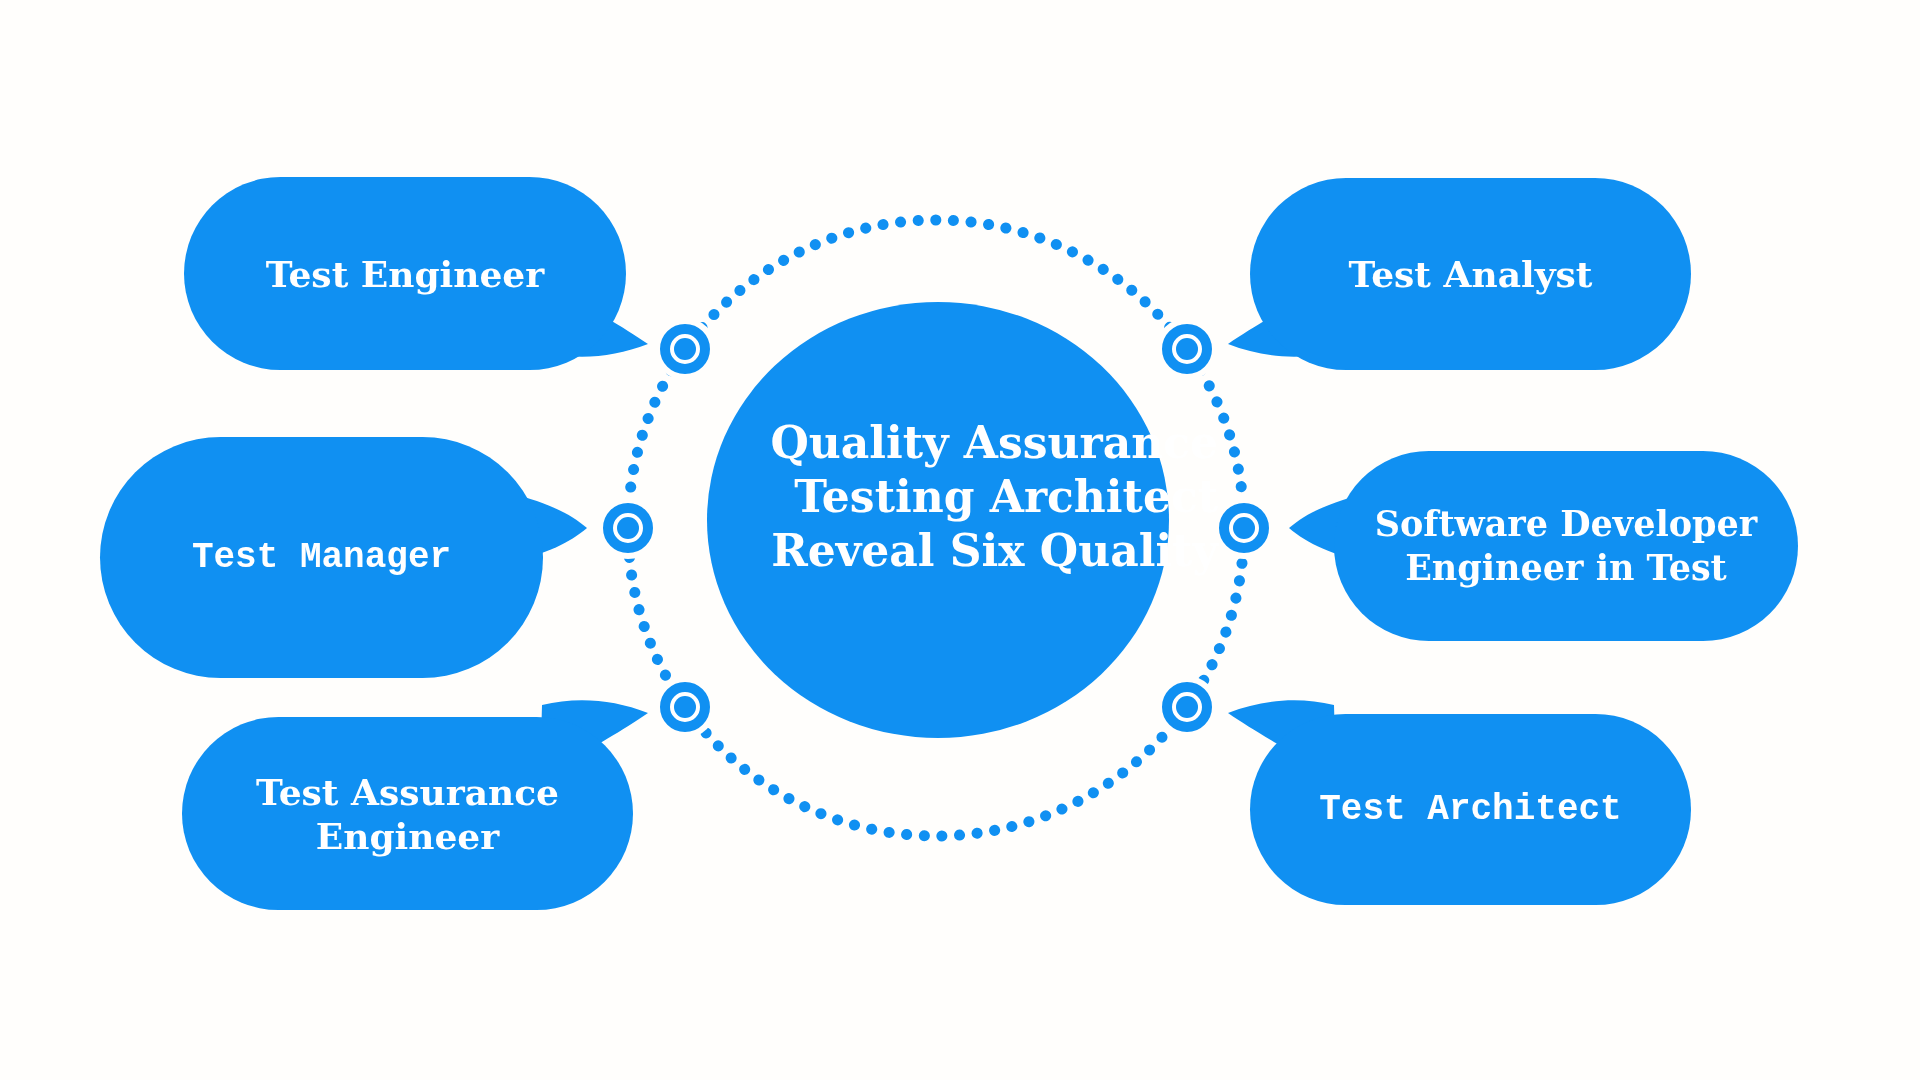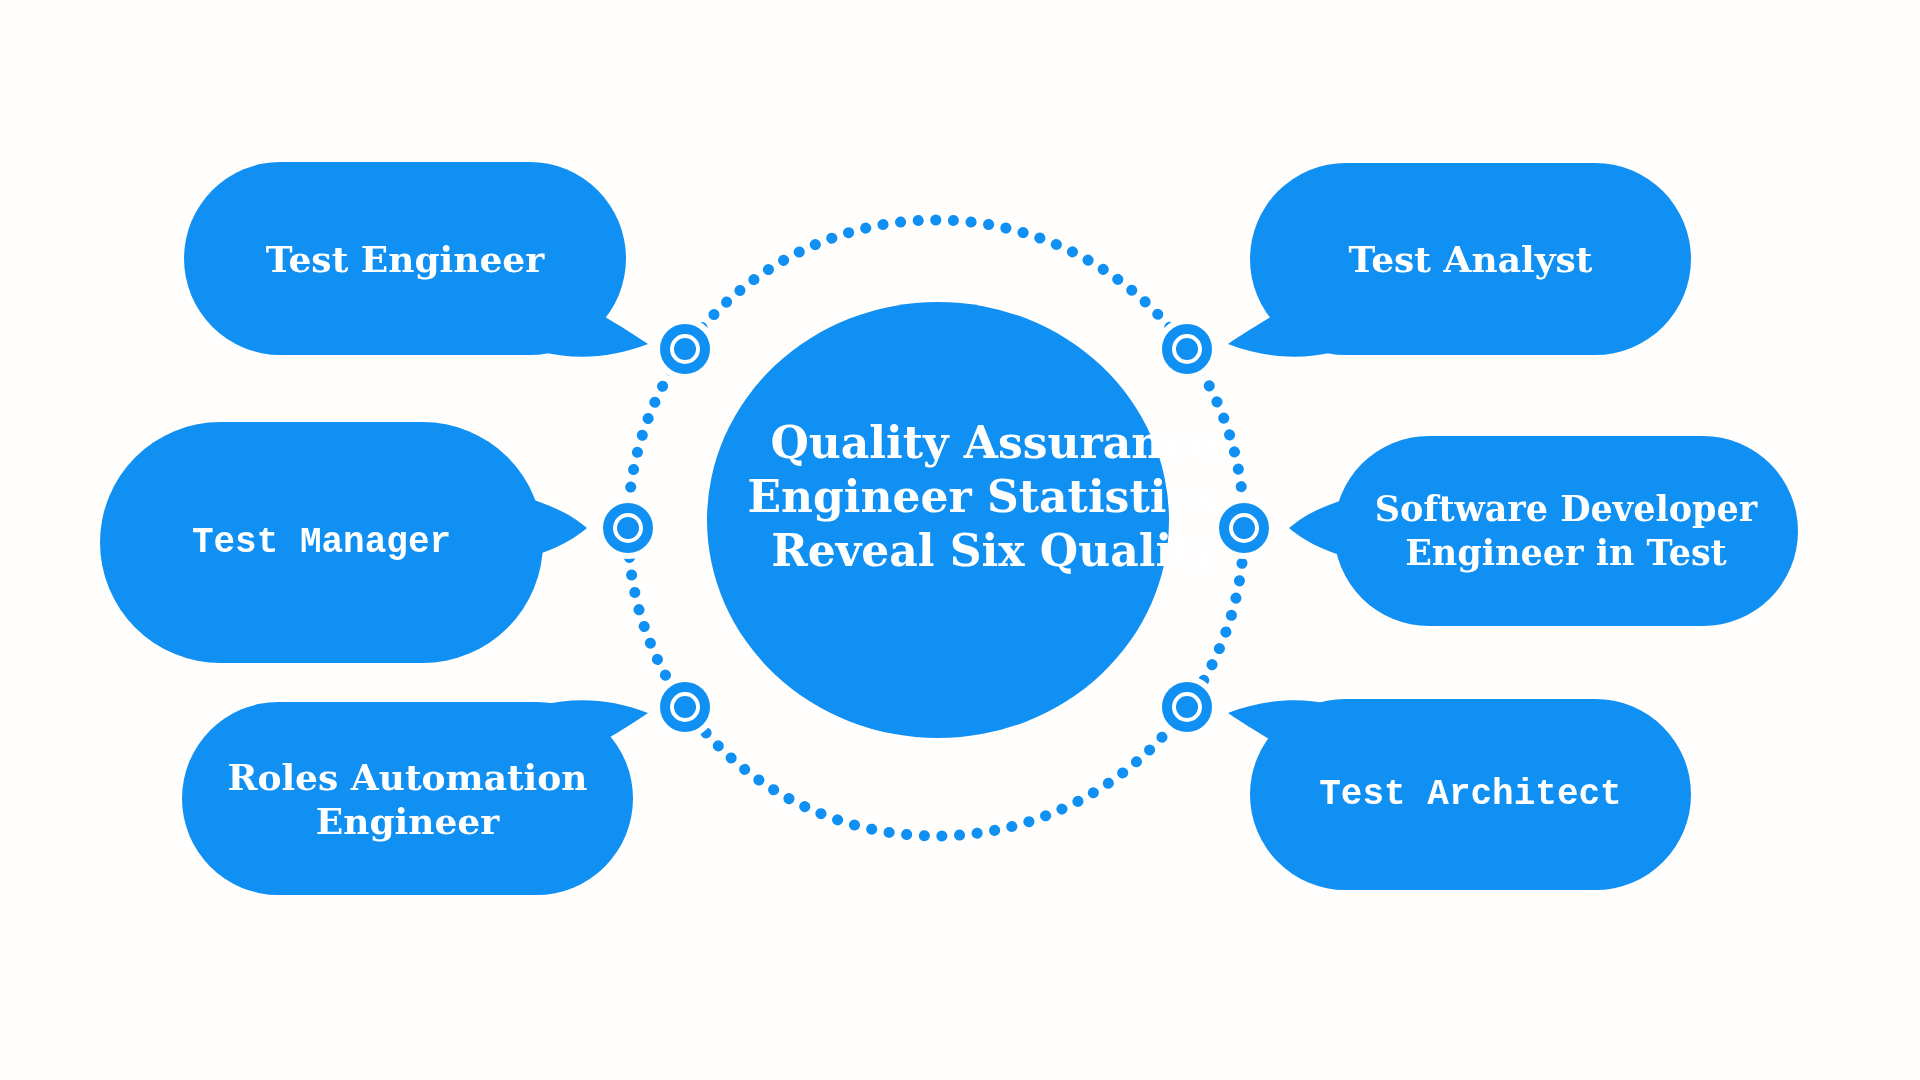--- a/index.html
+++ b/index.html
@@ -29,21 +29,21 @@
   .node-dot{fill:var(--primary);}
   .bubble{
     position:absolute;
     border-radius:999px;
     background:var(--primary);
     display:flex;align-items:center;justify-content:center;
     text-align:center;
     color:var(--label_text);
     font-weight:700;
     font-size:36px;line-height:44px;
-    padding:0;box-sizing:border-box;
+    padding:0;box-sizing:border-box;margin-top:15px;
   }
   .bubble span{display:block;padding:0 42px;}
   .bubble.b-mr{font-size:35px;}
   .bubble.b-mr span{padding:0 20px;}
   .title{
     position:absolute;left:658px;top:416px;width:560px;
     text-align:right;
     color:var(--label_text);
     font-weight:700;
     font-size:44px;line-height:54px;
@@ -95,34 +95,34 @@
     </g>
     <g>
       <circle class="halo" cx="1187" cy="707" r="31"></circle>
       <circle class="node-ring" cx="1187" cy="707" r="20"></circle>
       <circle class="node-dot" cx="1187" cy="707" r="11"></circle>
     </g>
   </svg>
 
   <div class="title">
     <div>Quality Assurance</div>
-    <div>Engineer Statistics</div>
+    <div>Testing Architect</div>
     <div>Reveal Six Quality</div>
   </div>
 
   <div class="bubble" style="left:184px;top:162px;width:442px;height:193px;">
     <span>Test Engineer</span>
   </div>
 
   <div class="bubble" style="left:100px;top:422px;width:443px;height:241px;font-family:Liberation Mono, monospace;">
     <span>Test Manager</span>
   </div>
 
   <div class="bubble" style="left:182px;top:702px;width:451px;height:193px;">
-    <span>Roles Automation Engineer</span>
+    <span>Test Assurance Engineer</span>
   </div>
 
   <div class="bubble b-mr" style="left:1334px;top:436px;width:464px;height:190px;">
     <span>Software Developer Engineer in Test</span>
   </div>
 
   <div class="bubble" style="left:1250px;top:163px;width:441px;height:192px;">
     <span>Test Analyst</span>
   </div>
 

